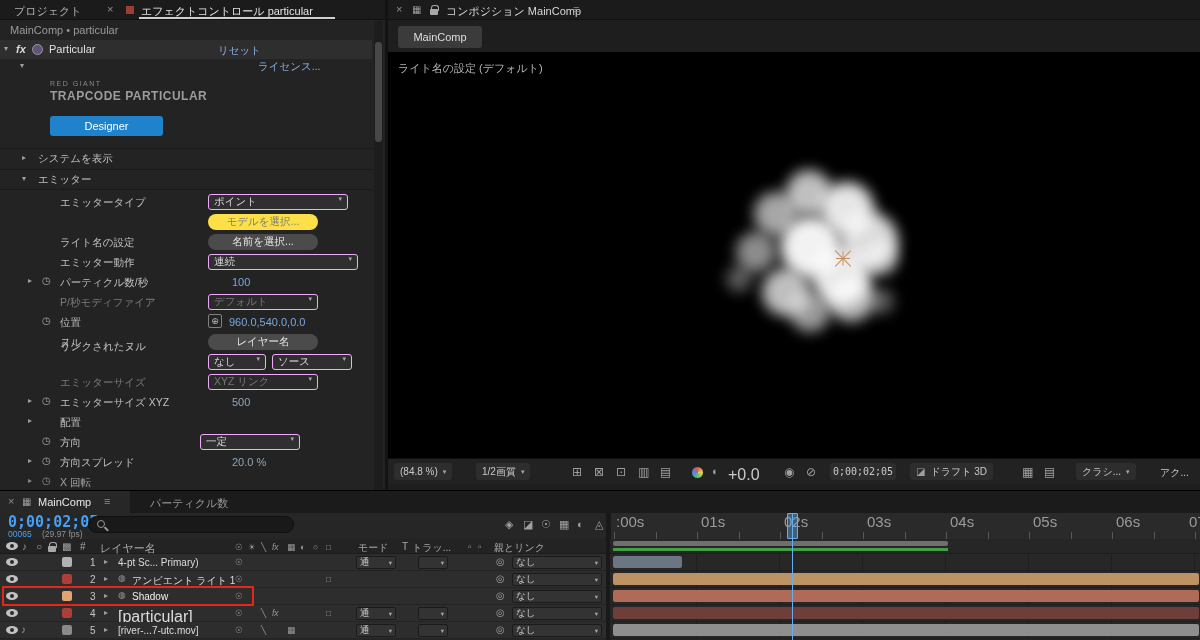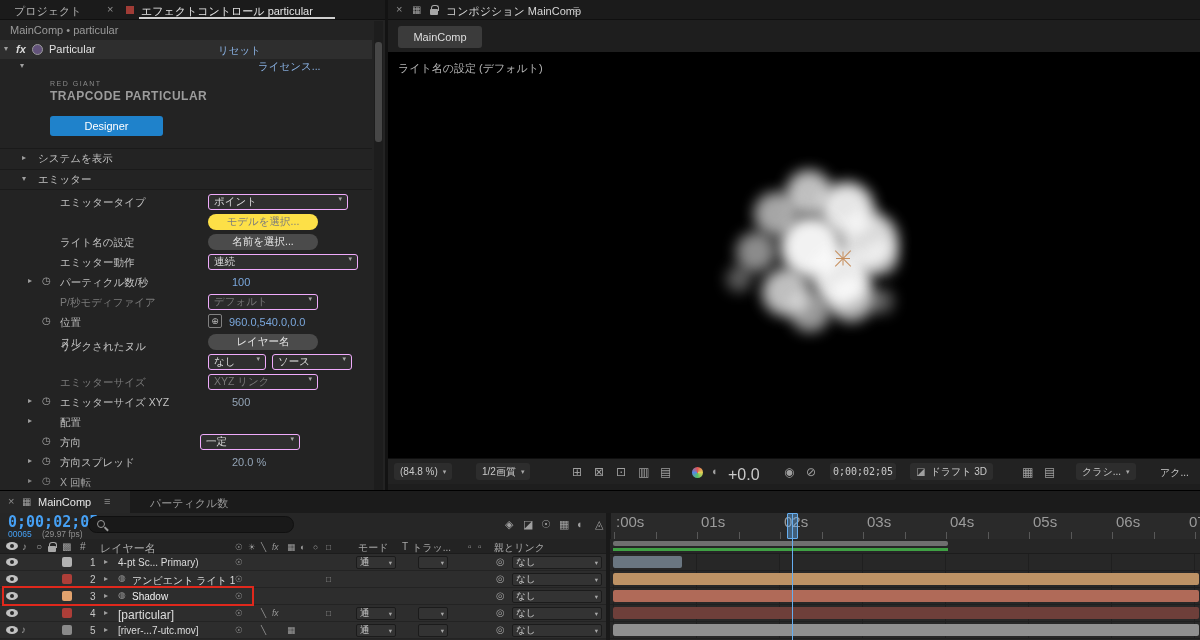--- a/index.html
+++ b/index.html
@@ -371,21 +371,21 @@
           <div class="bar" style="left:3px;width:586px;background:#b06a58"></div>
         </div>
   </div>
 
   <div class="tlrow" style="top:114px">
     <div class="lcell">
       <span class="eye" style="left:6px;top:4px"></span>
       <span class="ab" style="left:62px;top:3px;width:10px;height:10px;border-radius:2px;background:#ad3e38"></span>
       <span class="ab tx" style="left:90px;top:3px;color:#c6c6c6;font-size:10px">4</span>
       <span class="ab ic" style="left:104px;top:4px;font-size:8px">▸</span>
-      <span class="ab tx" style="left:118px;top:3px;color:#dcdcdc;font-size:12px">[particular]</span>
+      <span class="ab tx" style="left:118px;top:3px;color:#dcdcdc;font-size:16px">[particular]</span>
       <span class="sw" style="left:235px;top:4px">☉</span>
       <span class="sw" style="left:261px;top:4px">╲</span>
       <span class="sw" style="left:272px;top:4px;font-style:italic">fx</span>
       <span class="sw" style="left:326px;top:4px">□</span>
       <div class="mbox" style="left:356px;top:2px;width:40px">
             <span>通</span>
             <span class="caret">▾</span>
           </div>
       <div class="mbox" style="left:418px;top:2px;width:30px;justify-content:flex-end">
             <span class="caret">▾</span>

